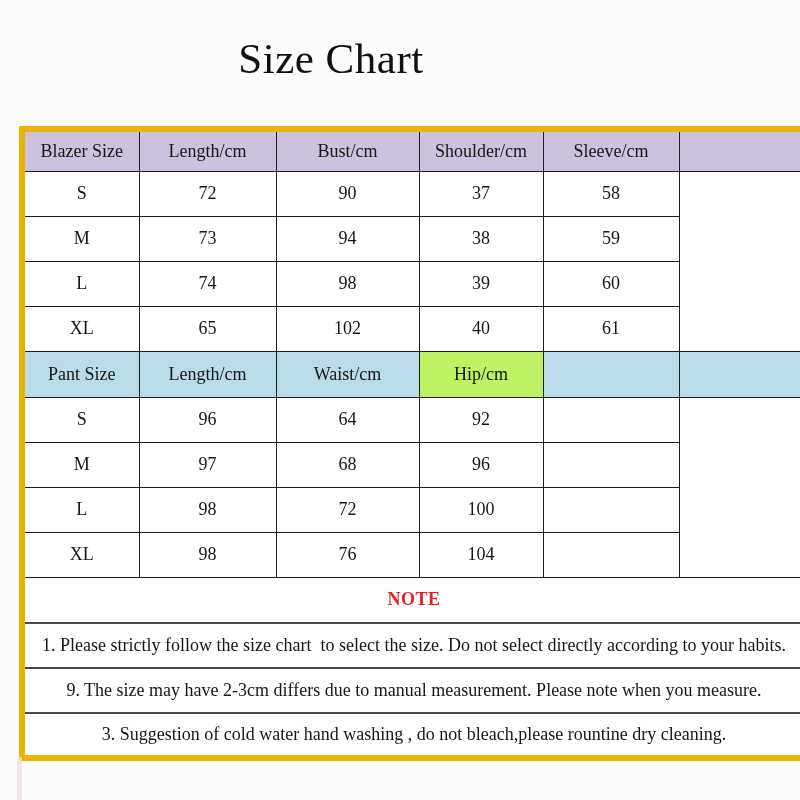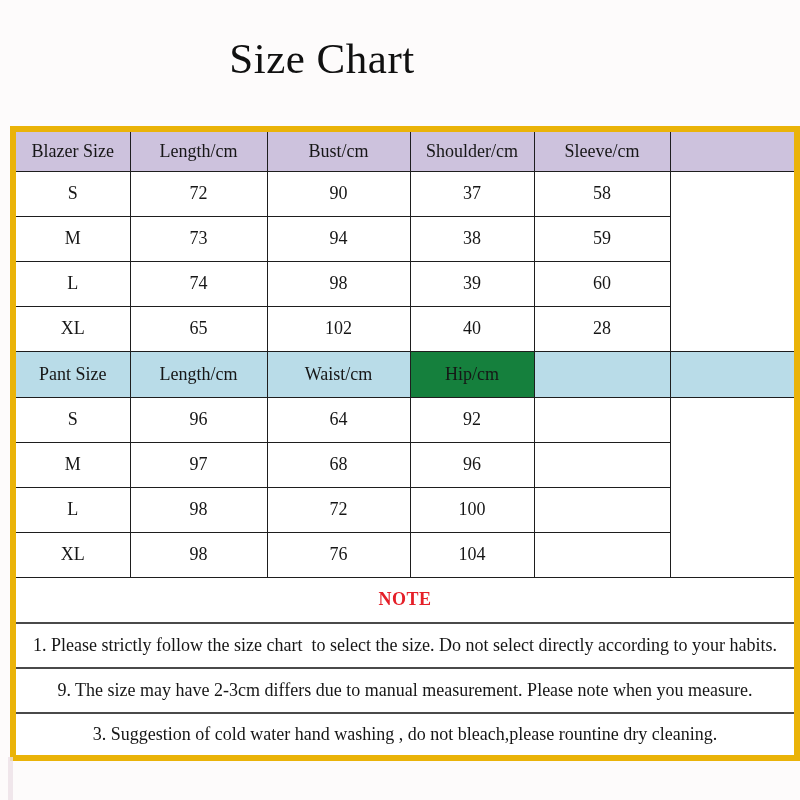--- a/index.html
+++ b/index.html
@@ -4,21 +4,21 @@
 <style>
   html,body{margin:0;padding:0;}
   body{
     width:800px;height:800px;
     background:#fdfbfb;
     font-family:"Liberation Serif","DejaVu Serif",serif;
     color:#161616;
     position:relative;
     overflow:hidden;
   }
-  .canvas{position:absolute;inset:0;width:644px;height:800px;}
+  .canvas{position:absolute;inset:0;width:644px;height:800px;margin-left:9px;}
 
   .title{
     position:absolute;top:34px;left:0;right:0;
     text-align:center;
     font-size:43px;
     letter-spacing:0.5px;
     color:#101010;
   }
 
   table.size-table{
@@ -114,28 +114,28 @@
       <td>74</td>
       <td>98</td>
       <td>39</td>
       <td>60</td>
     </tr>
     <tr class="r-data">
       <td>XL</td>
       <td>65</td>
       <td>102</td>
       <td>40</td>
-      <td>28</td>
+      <td>61</td>
     </tr>
 
     <tr class="r-phdr">
       <td style="background: rgb(185, 220, 232);">Pant Size</td>
       <td style="background: rgb(185, 220, 232);">Length/cm</td>
       <td style="background: rgb(185, 220, 232);">Waist/cm</td>
-      <td style="background: #15803d;">Hip/cm</td>
+      <td style="background: #bef264;">Hip/cm</td>
       <td style="background: rgb(185, 220, 232);"></td>
       <td style="background: rgb(185, 220, 232);"></td>
     </tr>
 
     <tr class="r-data">
       <td>S</td>
       <td>96</td>
       <td>64</td>
       <td>92</td>
       <td></td>

